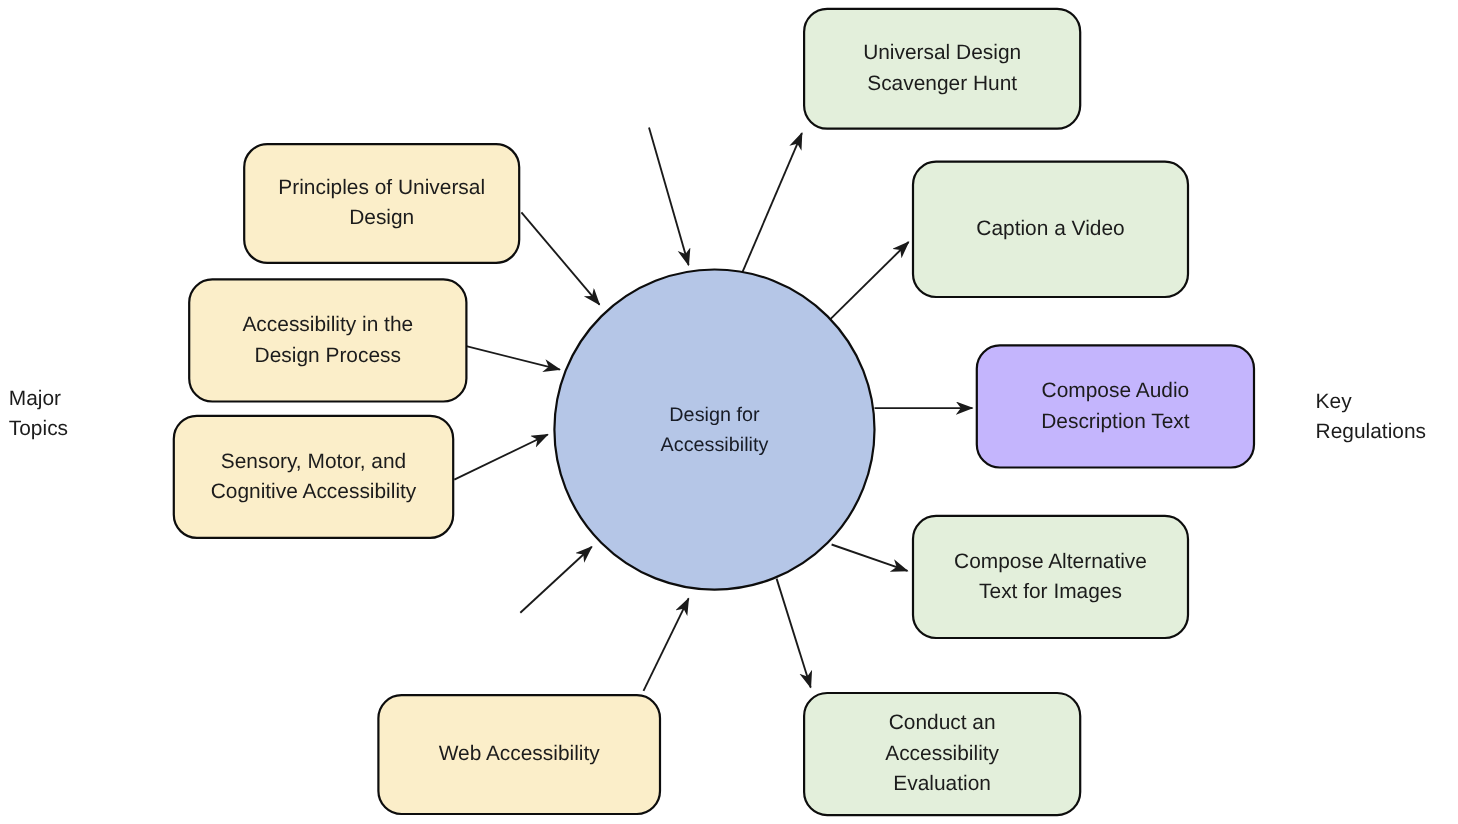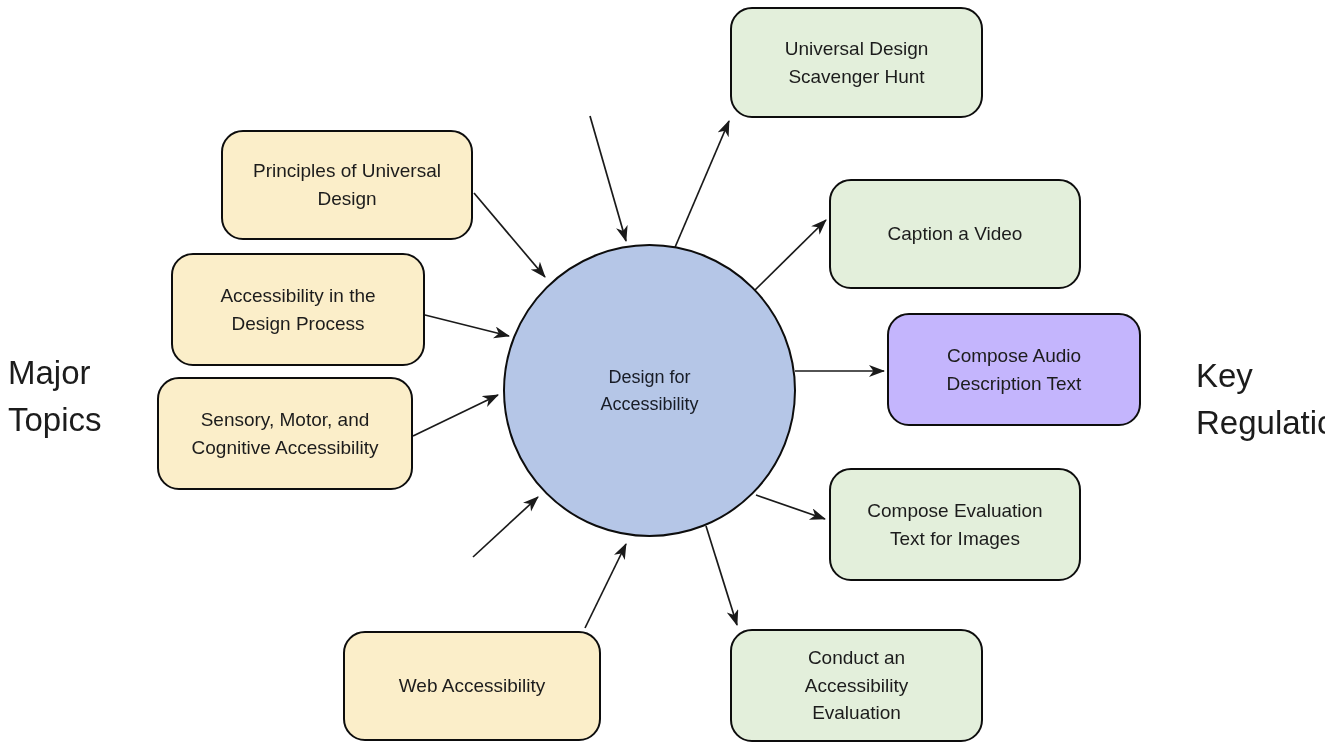--- a/index.html
+++ b/index.html
@@ -54,35 +54,35 @@
     justify-content: center;
     text-align: center;
     font-size: 18px;
     line-height: 1.45;
     white-space: pre-line;
     color: #181c26;
   }
   .side-label {
     position: absolute;
     z-index: 2;
-    font-size: 33px;
+    font-size: 19px;
     line-height: 1.42;
     white-space: pre-line;
     color: #1c1c1c;
   }
   
   .t1 { left: 345px; top: 8px;   width: 250px; height: 112px; }
   .t2 { left: 221px; top: 130px; width: 252px; height: 110px; }
   .t3 { left: 159px; top: 253px; width: 254px; height: 113px; }
   .t4 { left: 157px; top: 377px; width: 256px; height: 113px; }
   .t5 { left: 221px; top: 503px; width: 252px; height: 113px; }
   .t6 { left: 343px; top: 631px; width: 258px; height: 110px; }
   
   .a1 { left: 730px; top: 7px;   width: 253px; height: 111px; }
-  .a2 { left: 829px; top: 179px; width: 252px; height: 110px; }
+  .a2 { left: 829px; top: 146px; width: 252px; height: 125px; }
   .a3 { left: 887px; top: 313px; width: 254px; height: 113px; }
   .a4 { left: 829px; top: 468px; width: 252px; height: 113px; }
   .a5 { left: 730px; top: 629px; width: 253px; height: 113px; }
   .circle-pos { left: 503px; top: 244px; width: 293px; height: 293px; }
   .label-left  { left: 8px;    top: 350px; }
   .label-right { left: 1196px; top: 353px; }
 </style>
 </head>
 <body>
 
@@ -130,20 +130,20 @@
   <div class="node t6" style="background-color: rgb(251, 238, 201);">Web Accessibility</div>
 
   <div class="node a1" style="background-color: rgb(227, 239, 219);">Universal Design
 Scavenger Hunt</div>
 
   <div class="node a2" style="background-color: rgb(227, 239, 219);">Caption a Video</div>
 
   <div class="node a3" style="background-color: #c4b5fd;">Compose Audio
 Description Text</div>
 
-  <div class="node a4" style="background-color: rgb(227, 239, 219);">Compose Evaluation
+  <div class="node a4" style="background-color: rgb(227, 239, 219);">Compose Alternative
 Text for Images</div>
 
   <div class="node a5" style="background-color: rgb(227, 239, 219);">Conduct an
 Accessibility
 Evaluation</div>
 
 </div>
 
 </body></html>

